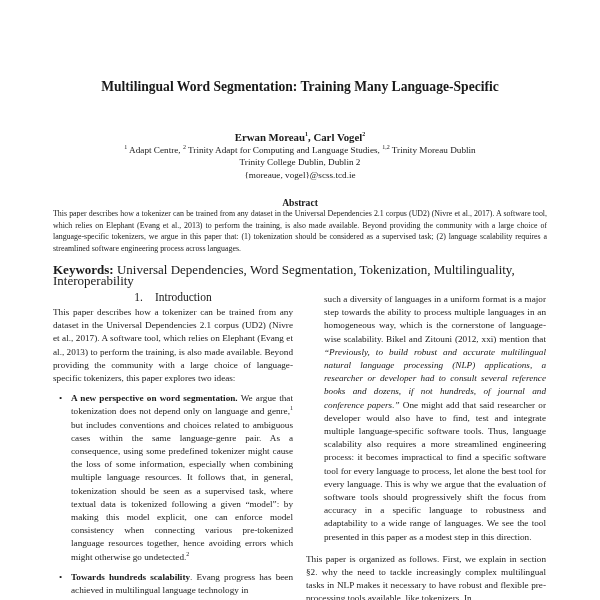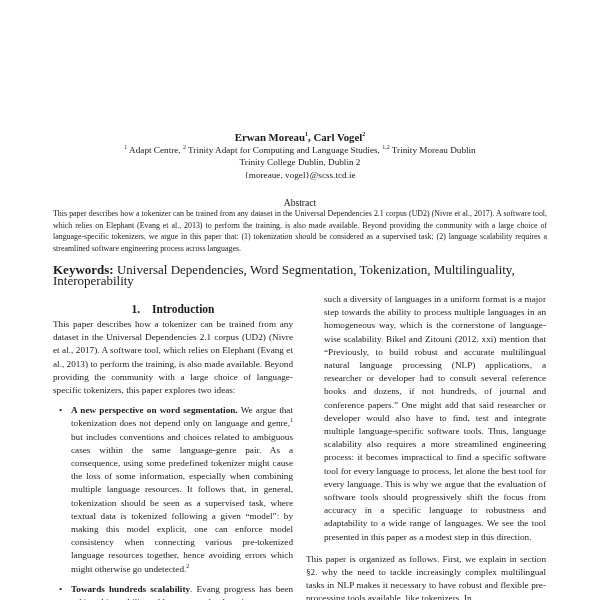--- a/index.html
+++ b/index.html
@@ -1,42 +1,43 @@
 <!DOCTYPE html>
 <html><head>
 <meta charset="utf-8">
 <style>
   html, body { margin:0; padding:0; background:#ffffff; }
   body { width:600px; height:600px; overflow:hidden; position:relative; font-family:"Liberation Serif", serif; color:#1a1a1a; }
   .title { position:absolute; left:40px; top:78px; width:520px; text-align:center; font-weight:bold; font-size:13.6px; line-height:18px; }
   .authors { position:absolute; left:40px; top:128px; width:520px; text-align:center; font-weight:bold; font-size:10.8px; line-height:13px; }
   .affil { position:absolute; left:40px; top:141px; width:520px; text-align:center; font-size:9.2px; line-height:12.3px; }
   .affil sup, .authors sup { font-size:6px; }
-  .abs-title { position:absolute; left:40px; top:197px; width:520px; text-align:center; font-weight:normal; font-size:9.6px; line-height:11px; }
+  .abs-title { position:absolute; left:40px; top:197px; width:520px; text-align:center; font-weight:bold; font-size:9.6px; line-height:11px; }
   .abs-body { position:absolute; left:53px; top:208px; width:494px; font-size:7.9px; line-height:11.6px; text-align:justify; }
   .keywords { position:absolute; left:53px; top:264px; width:494px; font-size:13px; line-height:11px; }
   .keywords b { font-weight:bold; }
   .col { position:absolute; top:290px; width:240px; font-size:9.2px; line-height:13.2px; text-align:justify; }
   .col-left { left:53px; }
   .col-right { left:306px; top:293px; width:240px; }
-  .sec-title { text-align:center; font-weight:bold; font-size:11.5px; line-height:14px; margin:12px 0 2px 0; }
+  .sec-title { text-align:center; font-weight:normal; font-size:11.5px; line-height:14px; margin:0 0 2px 0; }
   .sec-title .num { margin-right:12px; }
   p { margin:0; }
   .bullet { position:relative; padding-left:18px; margin-top:7px; }
   .bullet .dot { position:absolute; left:6px; top:0; }
   .bullet b { font-weight:bold; }
   .fn { font-size:6px; vertical-align:super; line-height:0; }
-  .italic { }
+  .italic { font-style:italic; }
   .indent-block { padding-left:18px; }
   .para2 { margin-top:9px; }
 </style>
 </head>
 <body>
 
 <div class="title">
+  <div>Multilingual Word Segmentation: Training Many Language-Specific</div>
 </div>
 
 <div class="authors">
   <span>Erwan Moreau</span><sup>1</sup><span>, </span><span>Carl Vogel</span><sup>2</sup>
 </div>
 
 <div class="affil">
   <div><sup>1</sup><span> Adapt Centre, </span><sup>2</sup><span> Trinity Adapt for Computing and Language Studies, </span><sup>1,2</sup><span> Trinity Moreau Dublin</span></div>
   <div>Trinity College Dublin, Dublin 2</div>
   <div>{moreaue, vogel}@scss.tcd.ie</div>

